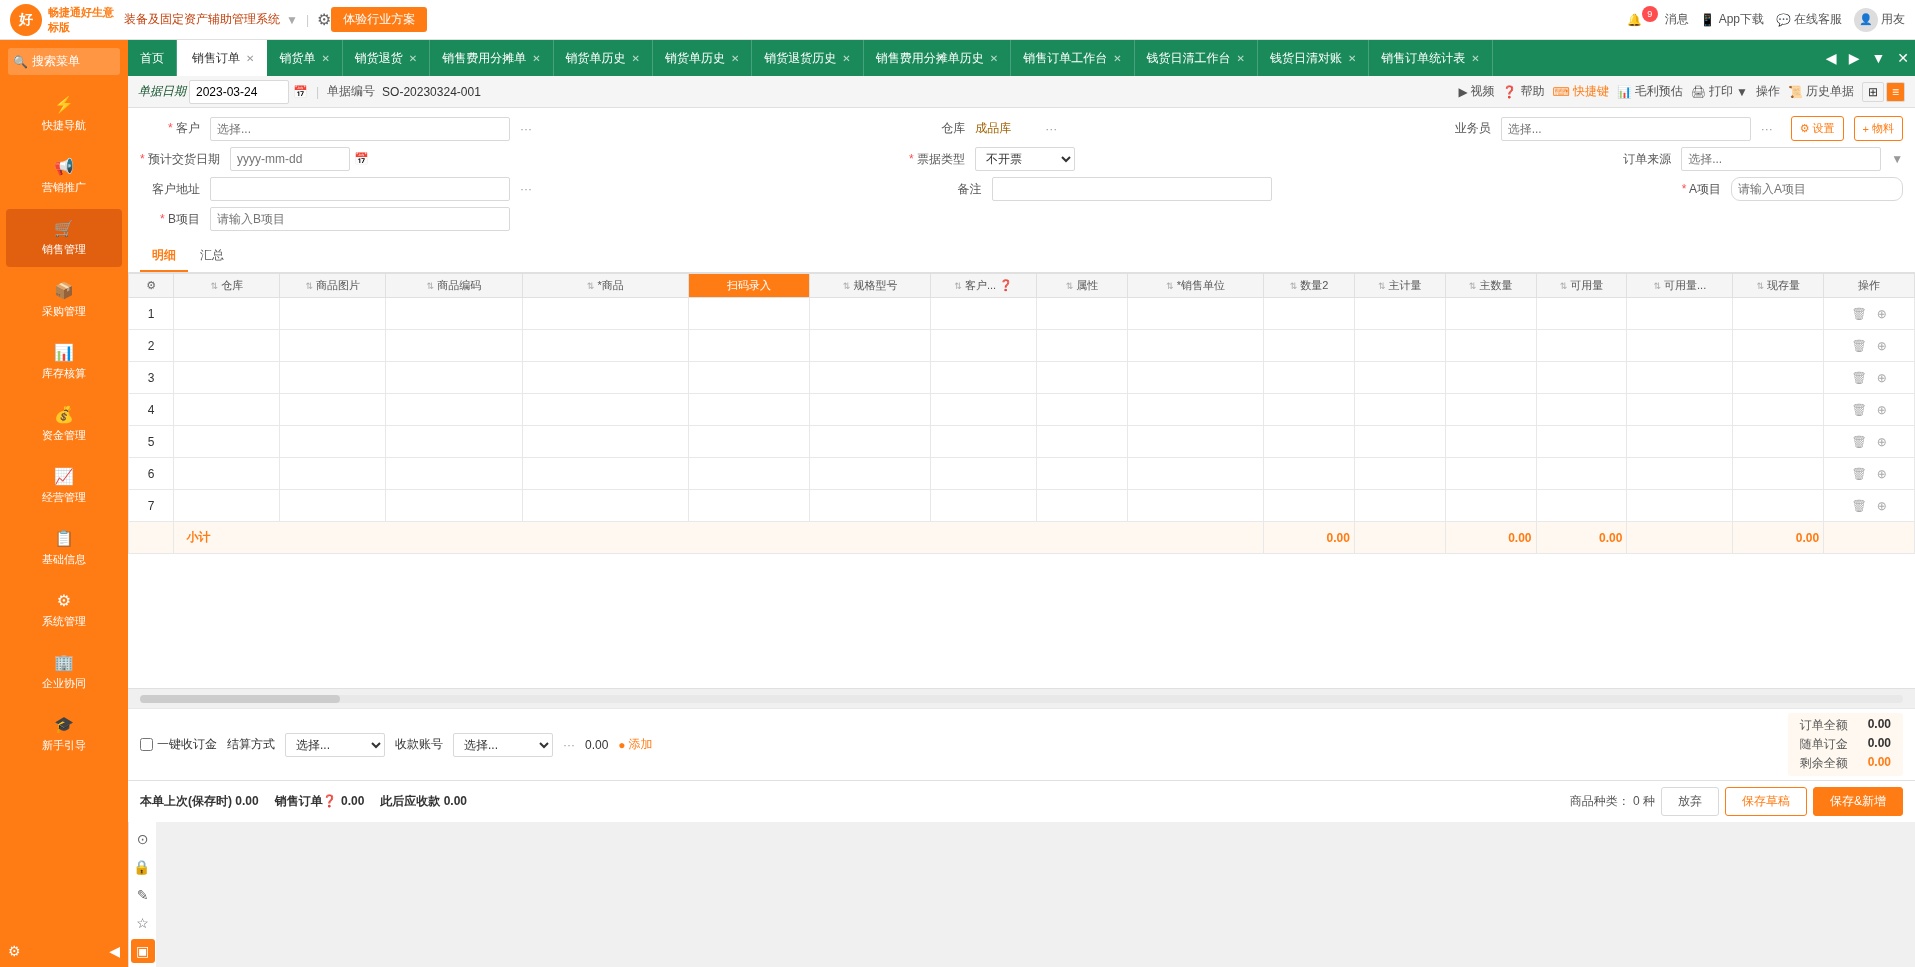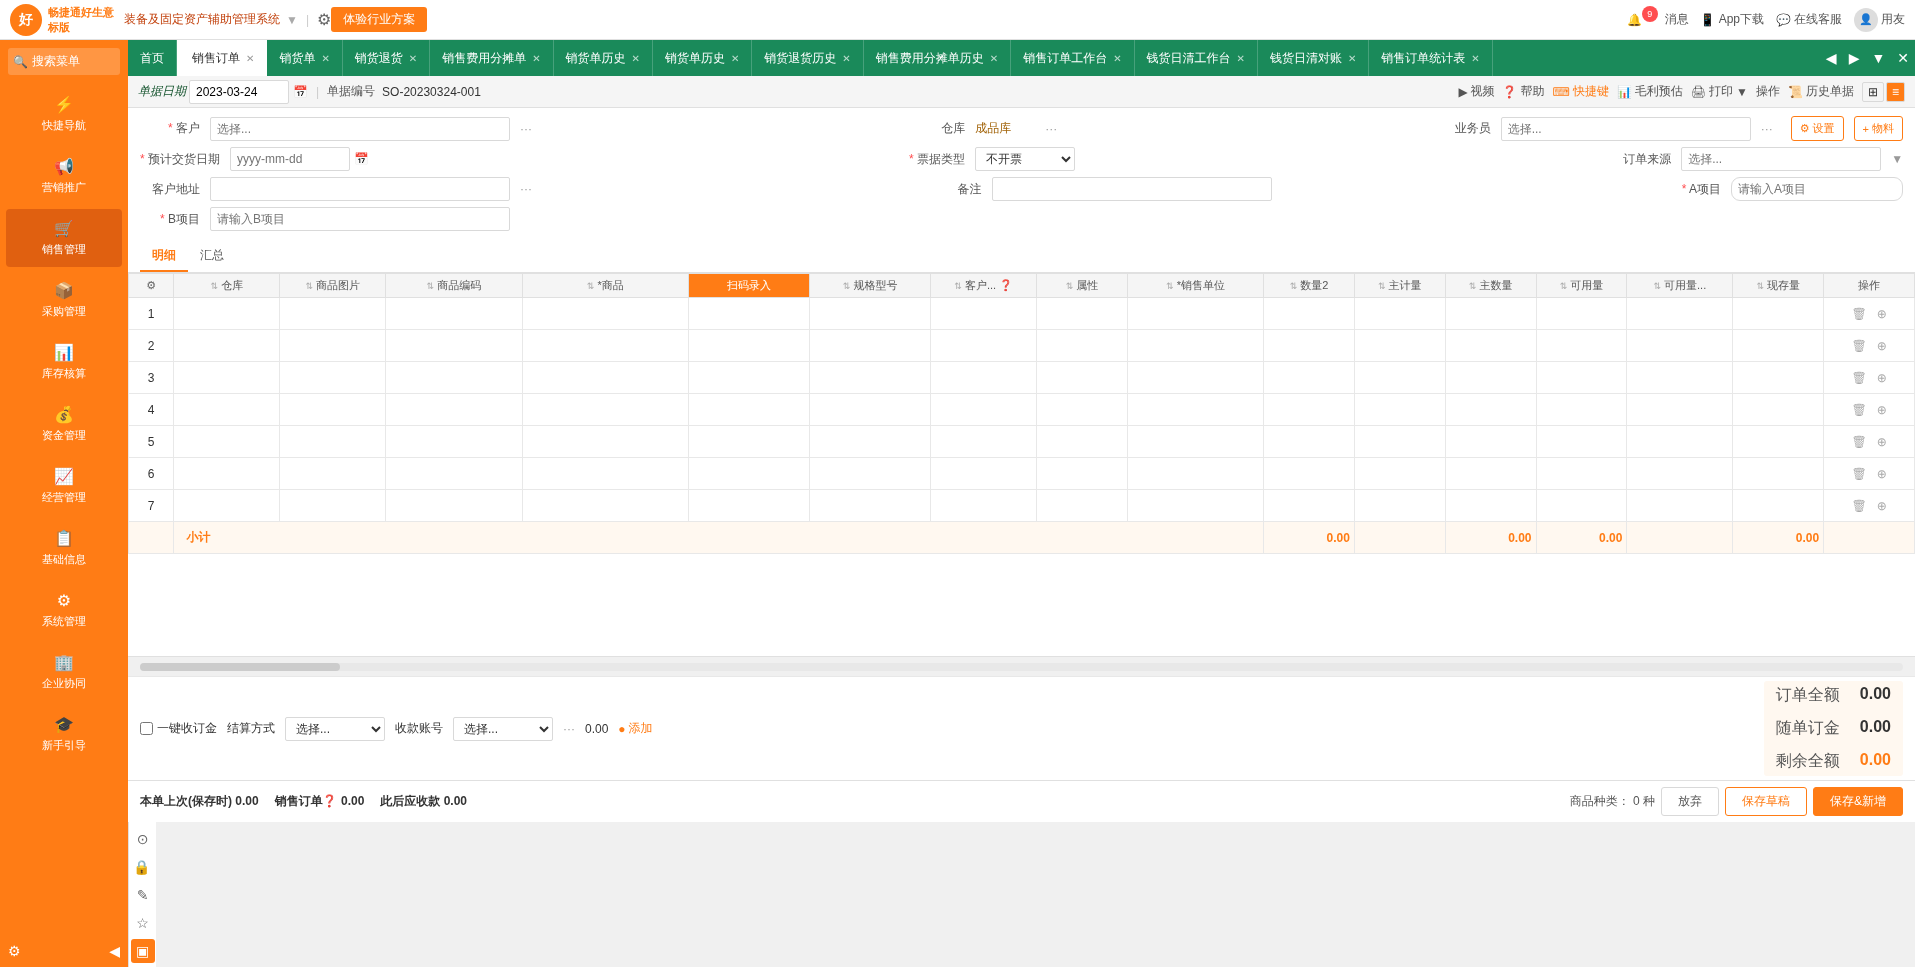--- a/index.html
+++ b/index.html
@@ -76,21 +76,21 @@
     .table-footer { height: 20px; background: #f0f0f0; border-top: 1px solid #e0e0e0; display: flex; align-items: center; padding: 0 8px; flex-shrink: 0; }
     .scrollbar-track { flex: 1; height: 8px; background: #e8e8e8; border-radius: 4px; margin: 0 4px; position: relative; }
     .scrollbar-thumb { width: 200px; height: 8px; background: #ccc; border-radius: 4px; position: absolute; left: 0; }
 
     .bottom-bar { padding: 6px 12px; border-top: 1px solid #e0e0e0; display: flex; align-items: center; gap: 16px; flex-shrink: 0; background: #fff; }
     .bottom-info { font-size: 12px; color: #555; text-align: center; }
     .bottom-info span { color: #333; font-weight: bold; }
     .bottom-btn { padding: 5px 16px; border: 1px solid #d9d9d9; border-radius: 3px; background: #fff; cursor: pointer; font-size: 12px; color: #555; }
     .bottom-btn.primary { background: #ff7c15; color: #fff; border-color: #ff7c15; }
     .bottom-btn.save-draft { background: #fff; color: #ff7c15; border-color: #ff7c15; }
-    .order-summary { display: flex; flex-direction: column; gap: 12px; font-size: 16px; color: #333; background: #fff8f0; padding: 4px 12px; border-radius: 3px; }
+    .order-summary { display: flex; flex-direction: column; gap: 2px; font-size: 12px; color: #333; background: #fff8f0; padding: 4px 12px; border-radius: 3px; }
     .order-summary-row { display: flex; justify-content: space-between; gap: 20px; }
     .order-summary-label { color: #555; }
     .order-summary-value { color: #333; font-weight: bold; }
     .order-summary-value.orange { color: #ff7c15; }
 
     
     .right-icon { width: 24px; height: 24px; display: flex; align-items: center; justify-content: center; cursor: pointer; color: #666; font-size: 14px; margin-bottom: 4px; border-radius: 3px; }
     .settings-btn { padding: 4px 8px; border: 1px solid #ff7c15; border-radius: 3px; color: #ff7c15; background: #fff; cursor: pointer; font-size: 11px; display: flex; align-items: center; gap: 3px; white-space: nowrap; }
 
     .date-field { display: flex; align-items: center; gap: 4px; }

